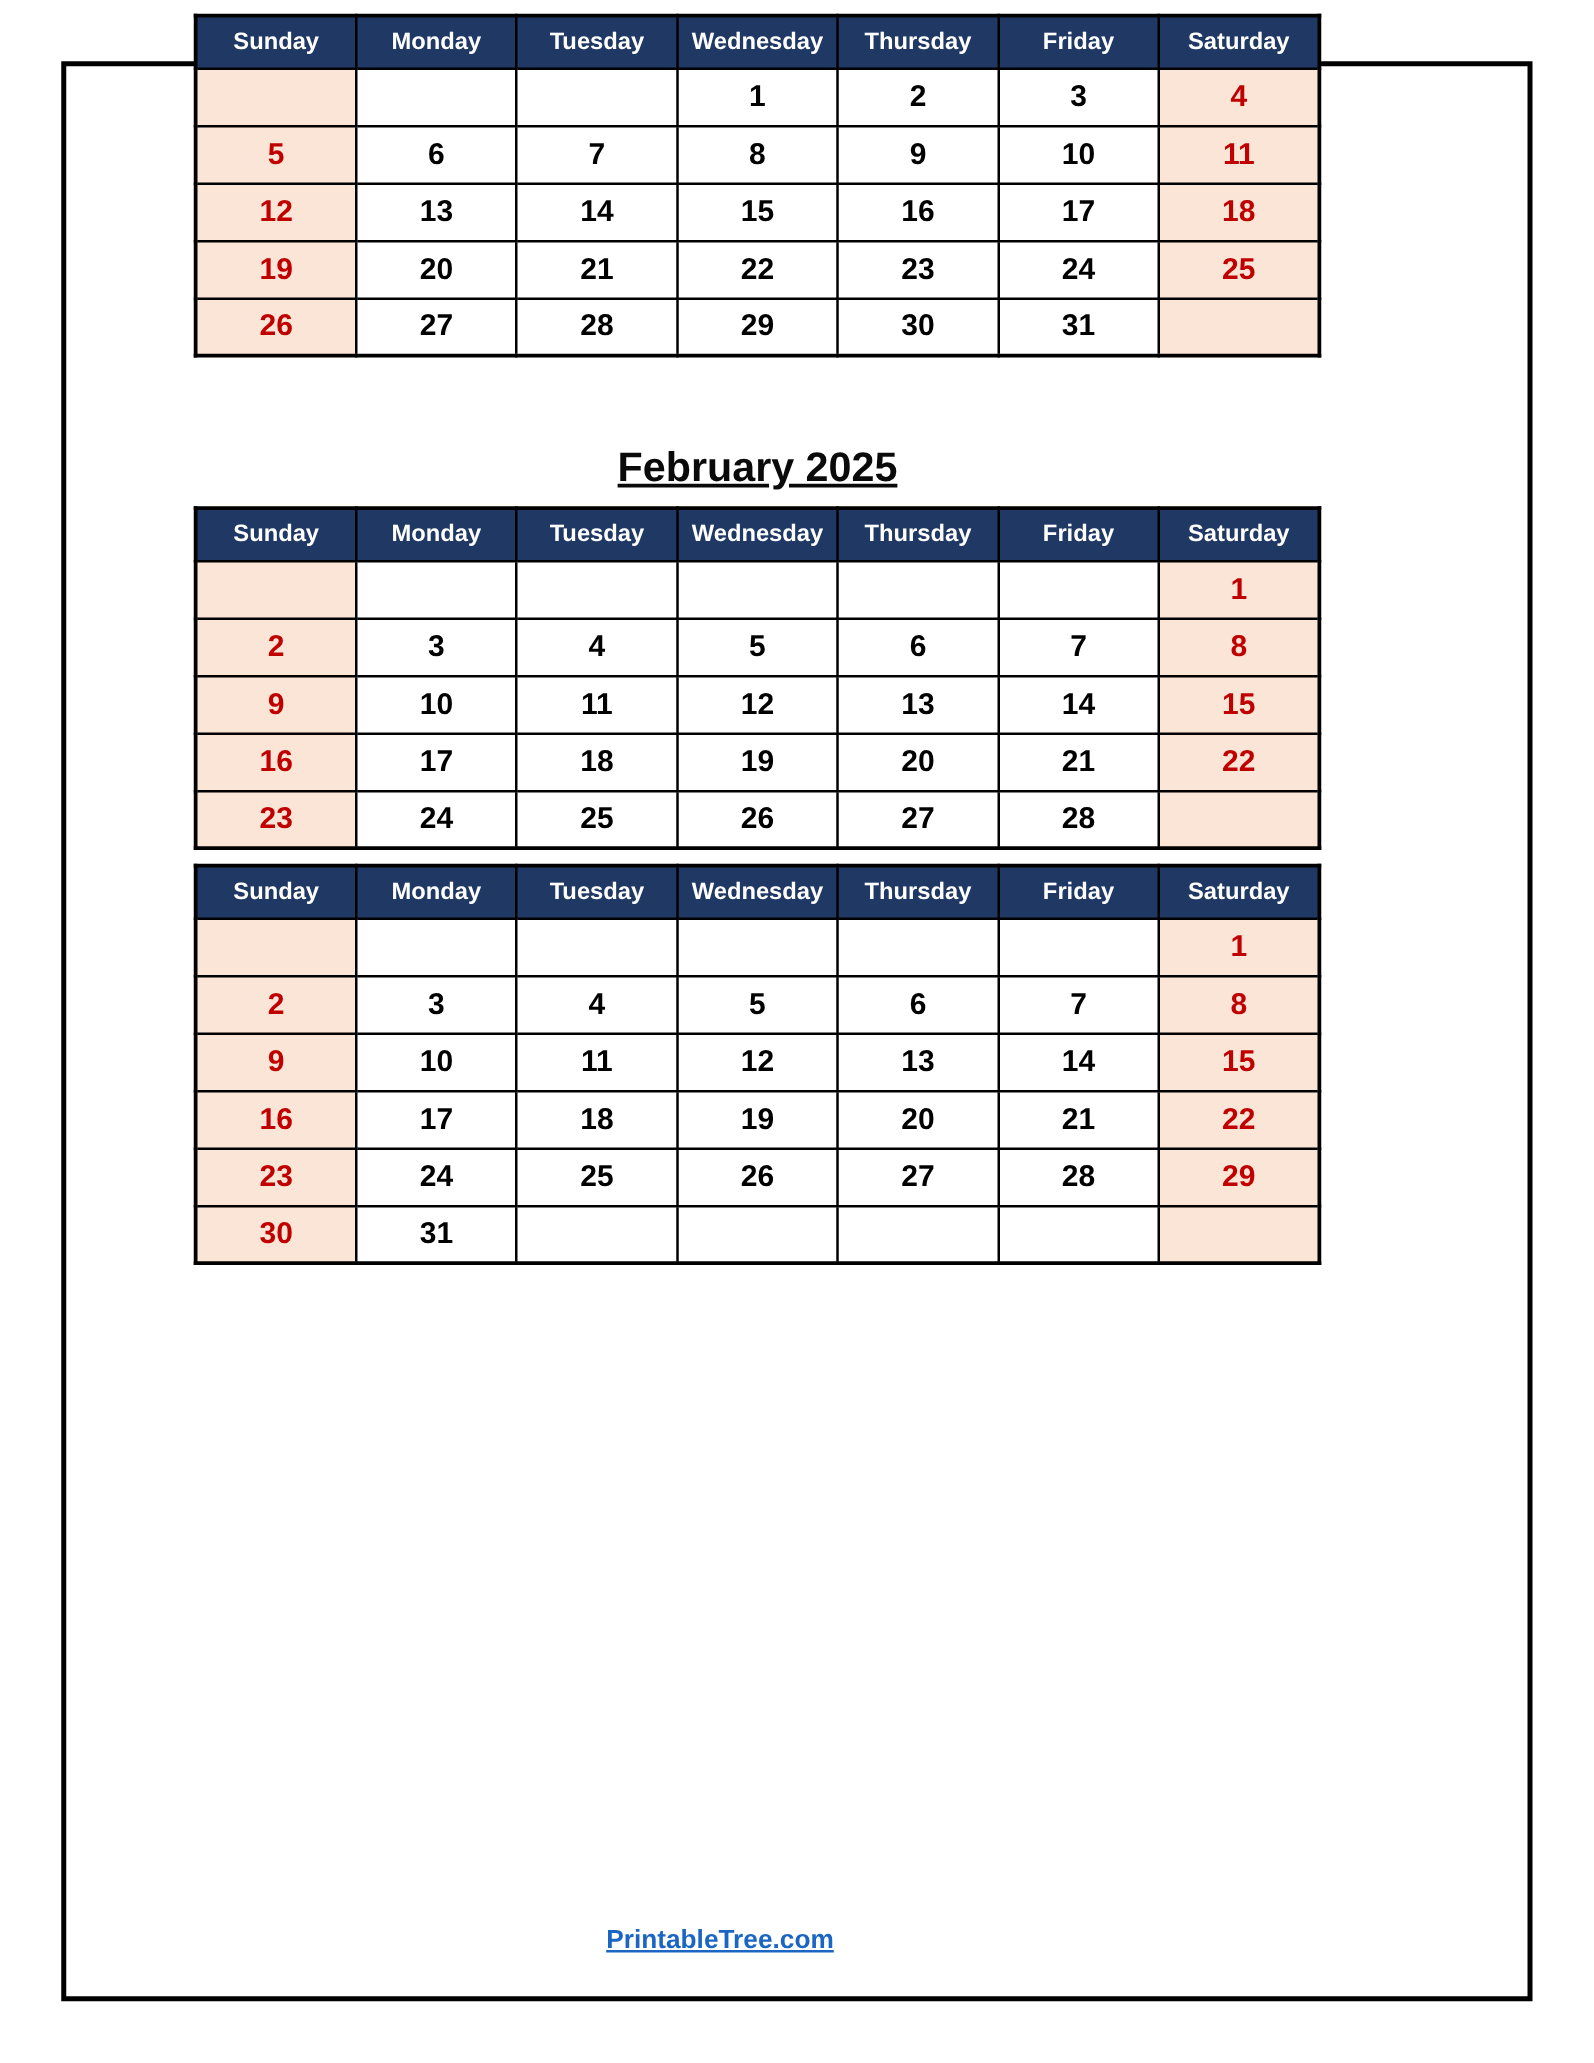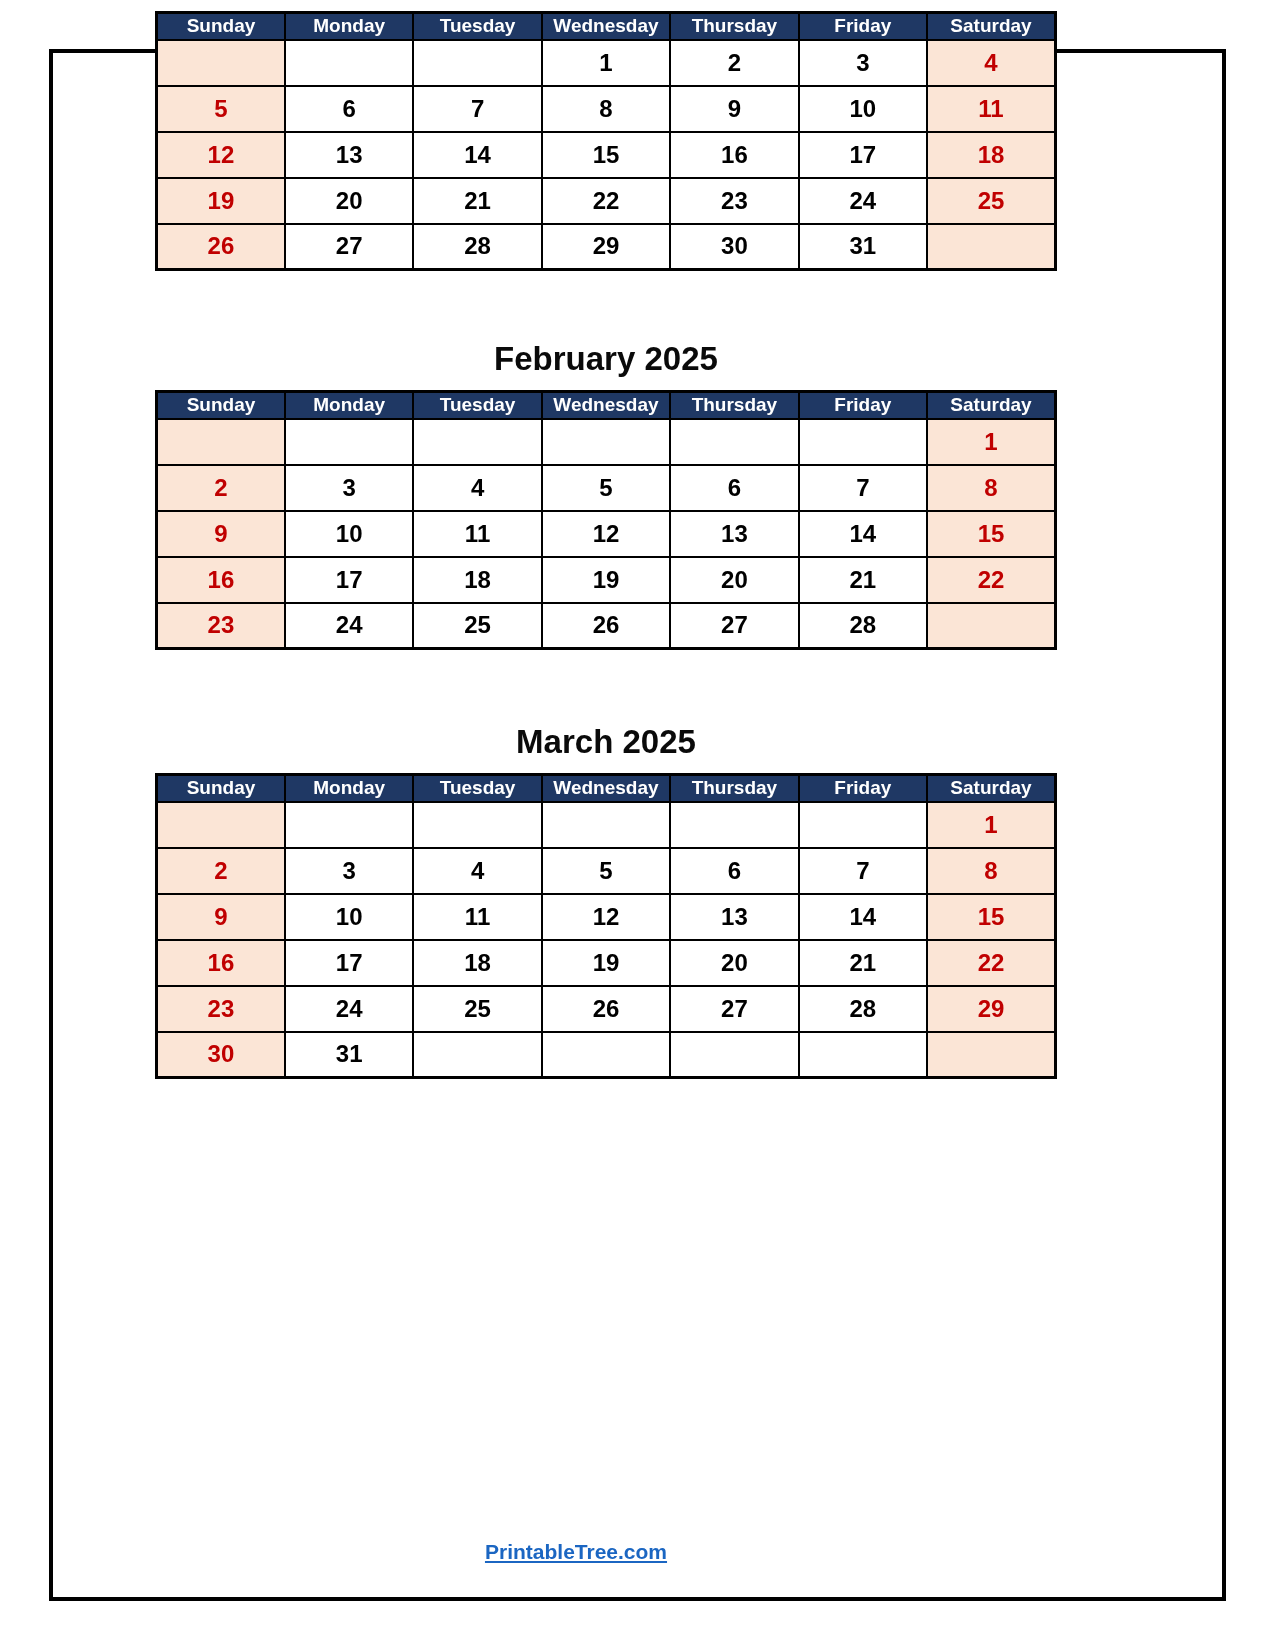--- a/index.html
+++ b/index.html
@@ -37,36 +37,36 @@
   }
   .month-title {
     margin: 0;
     text-align: center;
     font-weight: 700;
     font-size: 33px;
     line-height: 40px;
     color: #0a0a0a;
   }
   .mt-jan { padding-top: 56px; }
-  .mt-feb { padding-top: 68px; }
+  .mt-feb { padding-top: 68px; text-decoration: underline; }
   .mt-mar { padding-top: 72px; }
   table.cal {
     border-collapse: collapse;
     table-layout: fixed;
     width: 902px;
     margin-top: 11px;
     border: 3px solid #000000;
   }
   table.cal th {
     border: 2px solid #000000;
     background: #1F3864;
     color: #ffffff;
     font-size: 19px;
     font-weight: 700;
-    height: 27px;
+    height: 42px;
     padding: 0;
     text-align: center;
     vertical-align: middle;
   }
   table.cal td {
     border: 2px solid #000000;
     height: 46px;
     padding: 0;
     text-align: center;
     vertical-align: middle;
@@ -217,21 +217,20 @@
           <td>24</td>
           <td>25</td>
           <td>26</td>
           <td>27</td>
           <td>28</td>
           <td class="we"></td>
         </tr>
     </tbody>
   </table>
 
-  <h2 class="month-title mt-mar">March 2025</h2>
   <table class="cal">
     <thead>
       <tr>
         <th>Sunday</th>
         <th>Monday</th>
         <th>Tuesday</th>
         <th>Wednesday</th>
         <th>Thursday</th>
         <th>Friday</th>
         <th>Saturday</th>

